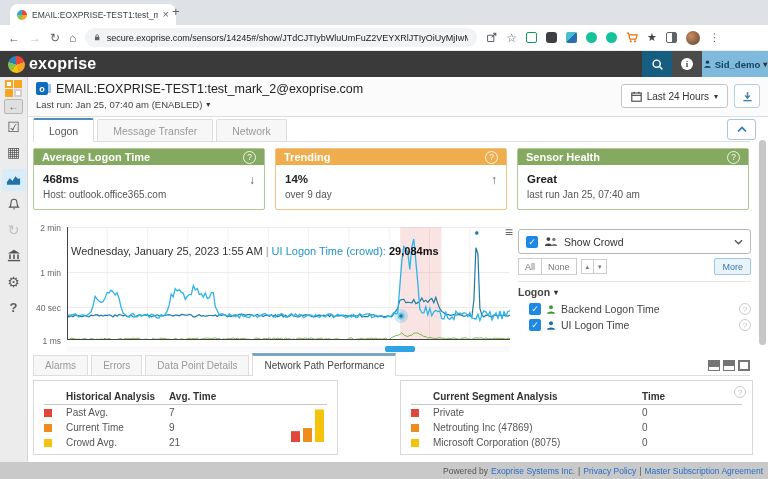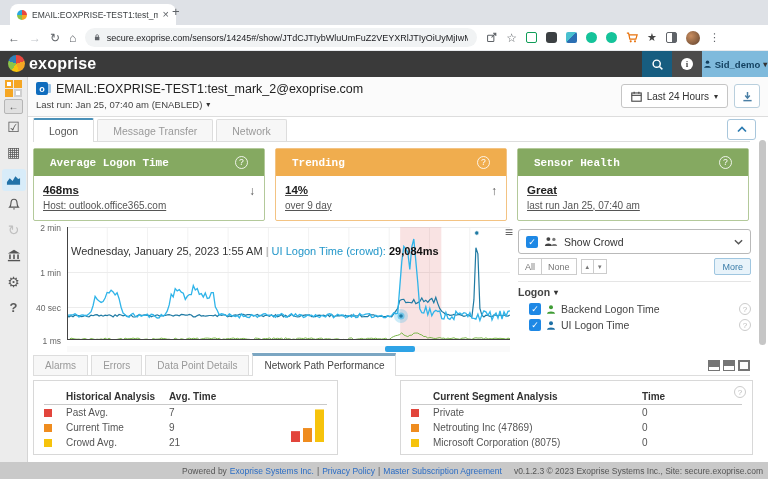--- a/index.html
+++ b/index.html
@@ -26,21 +26,21 @@
   .ext-dark{width:11px;height:11px;background:#3c4043;border-radius:3px;}
   .ext-color{width:11px;height:11px;border-radius:2px;background:linear-gradient(135deg,#49c0cf 50%,#2b6fb3 50%);}
   .ext-g{width:11px;height:11px;border-radius:50%;background:#15c39a;}
   .ext-panel{width:11px;height:11px;border:1.5px solid #5f6368;box-sizing:border-box;border-radius:2px;
              background:linear-gradient(90deg,#fff 55%,#5f6368 55%);}
   .ext-star{font-size:11px;color:#454545;line-height:1;}
   .avatar{width:14px;height:14px;border-radius:50%;background:radial-gradient(circle at 35% 35%,#c98d5f,#5e412c);}
   .dots{font-size:11px;color:#5f6368;}
   
   .brandbar{position:absolute;left:0;top:51px;right:0;height:26px;background:#3a3a3a;display:flex;align-items:center;}
-  .brandlogo{margin-left:8px;display:flex;align-items:flex-start;gap:4px;}
+  .brandlogo{margin-left:8px;display:flex;align-items:flex-end;gap:4px;}
   .brandicon{width:17px;height:17px;border-radius:50%;
         background:conic-gradient(#e8473f 0 20%,#f5a623 20% 45%,#f7c40c 45% 60%,#8bc34a 60% 80%,#2f7fb8 80% 100%);}
   .brandname{color:#fff;font-weight:bold;font-size:16px;letter-spacing:.2px;}
   .hright{margin-left:auto;display:flex;height:100%;}
   .hbtn{width:30px;height:100%;display:flex;align-items:center;justify-content:center;}
   .hbtn.search{background:#175d80;}
   .hbtn.info{background:#4b4b4b;}
   .infocirc{width:12px;height:12px;border-radius:50%;background:#fff;color:#4b4b4b;font-weight:bold;
             font-size:9px;display:flex;align-items:center;justify-content:center;font-family:"Liberation Serif",serif;}
   .userbtn{width:66px;height:100%;background:#7fbadc;color:#123f5e;font-size:9.5px;font-weight:bold;
@@ -77,24 +77,24 @@
   .content{position:absolute;left:28px;top:117px;right:0;bottom:17px;background:#fff;}
   .tabrow{position:absolute;left:5px;top:0;right:18px;height:24px;border-bottom:1px solid #ddd;display:flex;align-items:flex-end;}
   .ttab{padding:5px 15px 4px;font-size:10.5px;color:#999;background:#f7f7f7;border:1px solid #ddd;border-bottom:none;
         margin-right:3px;border-radius:2px 2px 0 0;}
   .ttab.active{background:#fff;color:#555;border-top:2px solid #4a90b8;margin-bottom:-1px;padding-bottom:5px;}
   .collapsebtn{position:absolute;right:12px;top:2px;width:27px;height:19px;border:1px solid #a9c7dc;border-radius:3px;
                background:#fff;display:flex;align-items:center;justify-content:center;}
   
   .cards{position:absolute;left:5px;top:31px;display:flex;gap:10px;align-items:flex-start;}
   .card{width:232px;border:1px solid #ccc;border-radius:2px;background:#fff;box-sizing:border-box;}
-  .card-h{height:27px;color:#fff;font-weight:bold;font-size:11px;display:flex;align-items:center;padding:0 16px;gap:6px;font-family:Liberation Mono, monospace;}
+  .card-h{height:16px;color:#fff;font-weight:bold;font-size:11px;display:flex;align-items:center;padding:0 8px;gap:6px;}
   .qmark{margin-left:auto;width:13px;height:13px;border:1.4px solid rgba(255,255,255,.85);border-radius:50%;
          font-size:8.5px;font-weight:normal;display:flex;align-items:center;justify-content:center;box-sizing:border-box;}
-  .card-b{padding:6px 9px 7px;position:relative;font-size:10px;color:#555;line-height:1.45;text-decoration:underline;}
+  .card-b{padding:6px 9px 7px;position:relative;font-size:10px;color:#555;line-height:1.45;}
   .card-v{font-size:11.5px;font-weight:bold;color:#222;}
   .trend{position:absolute;right:9px;top:7px;font-size:12px;font-weight:bold;color:#555;}
   
   .chartzone{position:absolute;left:5px;top:108px;width:482px;height:130px;}
   .ylabels{position:absolute;left:0;top:2px;width:30px;height:113px;}
   .ylab{position:absolute;right:2px;font-size:8.5px;color:#666;white-space:nowrap;}
   .plot{position:absolute;left:34px;top:2px;width:443px;height:113px;}
   .tooltip{position:absolute;left:38px;top:20px;font-size:11px;color:#333;white-space:nowrap;z-index:3;}
   .tooltip .tt-series{color:#2196c9;}
   .tooltip b{color:#111;}
@@ -545,17 +545,16 @@
     </div>
   </div>
 
   <div class="pagefooter">
     <span>Powered by</span>
     <span class="flink">Exoprise Systems Inc.</span>
     <span>|</span>
     <span class="flink">Privacy Policy</span>
     <span>|</span>
     <span class="flink">Master Subscription Agreement</span>
-    <span class="fver">v0.1.2.3 © 2023 Exoprise Systems Inc., Site: secure.exoprise.com</span>
   </div>
 
   <span class="vthumb"></span>
 </div>
 
 </body></html>

